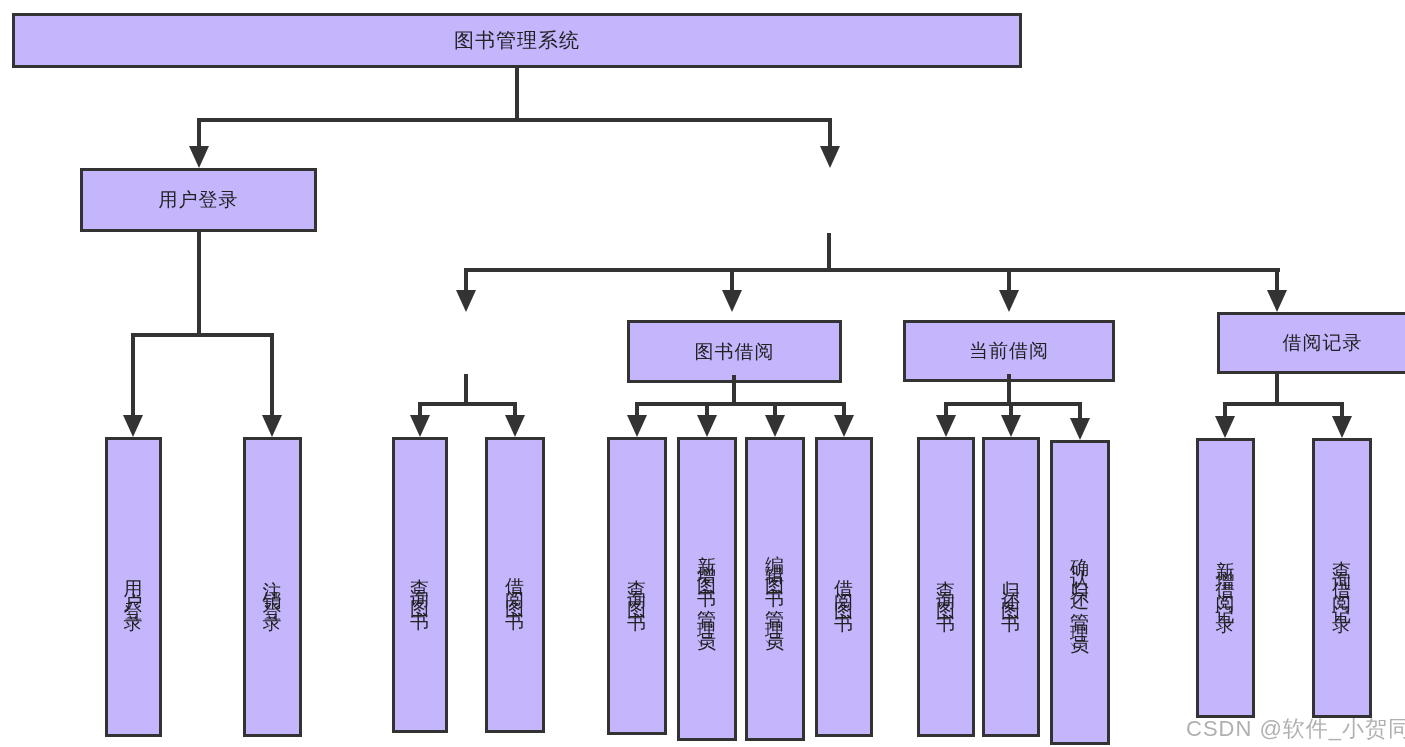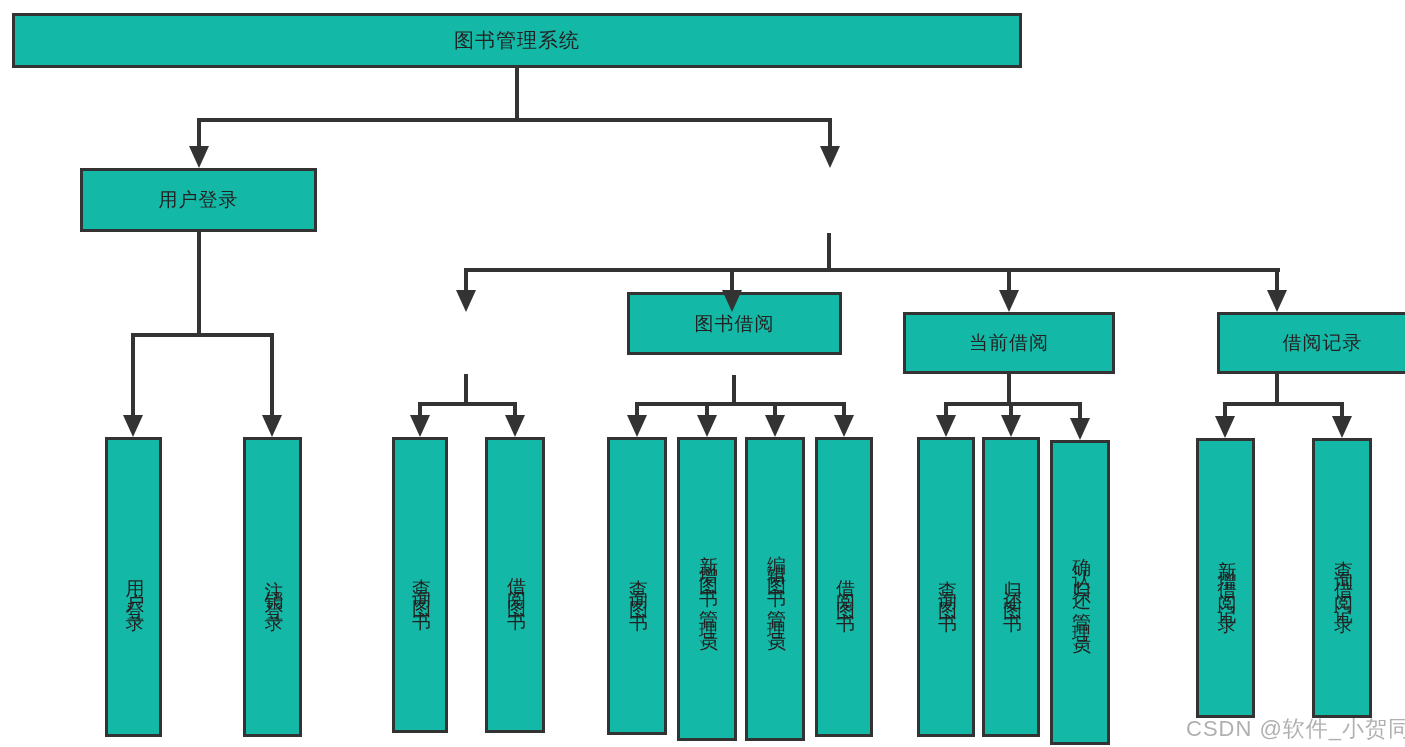--- a/index.html
+++ b/index.html
@@ -10,29 +10,28 @@
   #stage{
     position:relative;
     width:1405px;height:747px;
     background:var(--background,#ffffff);
     overflow:hidden;
   }
   .node{
     position:absolute;
     box-sizing:border-box;
     border:3px solid var(--line,#333);
-    background:#14b8a6;
+    background:#c4b5fd;
     display:flex;
     align-items:center;
     justify-content:center;
     color:var(--text,#222);
     font-size:19px;
     letter-spacing:1px;
     white-space:nowrap;
-    font-family:Liberation Mono, monospace;
   }
   .node.root{font-size:20px;}
   .node.vert{
     writing-mode:vertical-rl;
     text-orientation:mixed;
     letter-spacing:11px;
     line-height:1;
     white-space:normal;
     font-size:19px;
   }
@@ -65,23 +64,23 @@
 <body>
 
 <div id="stage">
 
   <div class="node root" style="left:12px;top:13px;width:1010px;height:55px;">图书管理系统</div>
 
   <div class="node" style="left:80px;top:168px;width:237px;height:64px;">用户登录</div>
 
 
 
-  <div class="node" style="left:627px;top:292px;width:215px;height:63px;">图书借阅</div>
+  <div class="node" style="left:627px;top:320px;width:215px;height:63px;">图书借阅</div>
 
-  <div class="node" style="left:903px;top:312px;width:212px;height:62px;">当前借阅</div>
+  <div class="node" style="left:903px;top:320px;width:212px;height:62px;">当前借阅</div>
 
   <div class="node" style="left:1172px;top:312px;width:211px;height:62px;margin-left:45px;">借阅记录</div>
 
   <div class="node vert" style="left:105px;top:437px;width:57px;height:300px;">用户登录</div>
   <div class="node vert" style="left:243px;top:437px;width:59px;height:300px;">注销登录</div>
 
   <div class="node vert" style="left:392px;top:437px;width:56px;height:296px;">查询图书</div>
   <div class="node vert" style="left:485px;top:437px;width:60px;height:296px;">借阅图书</div>
 
   <div class="node vert" style="left:607px;top:437px;width:60px;height:298px;">查询图书</div>

